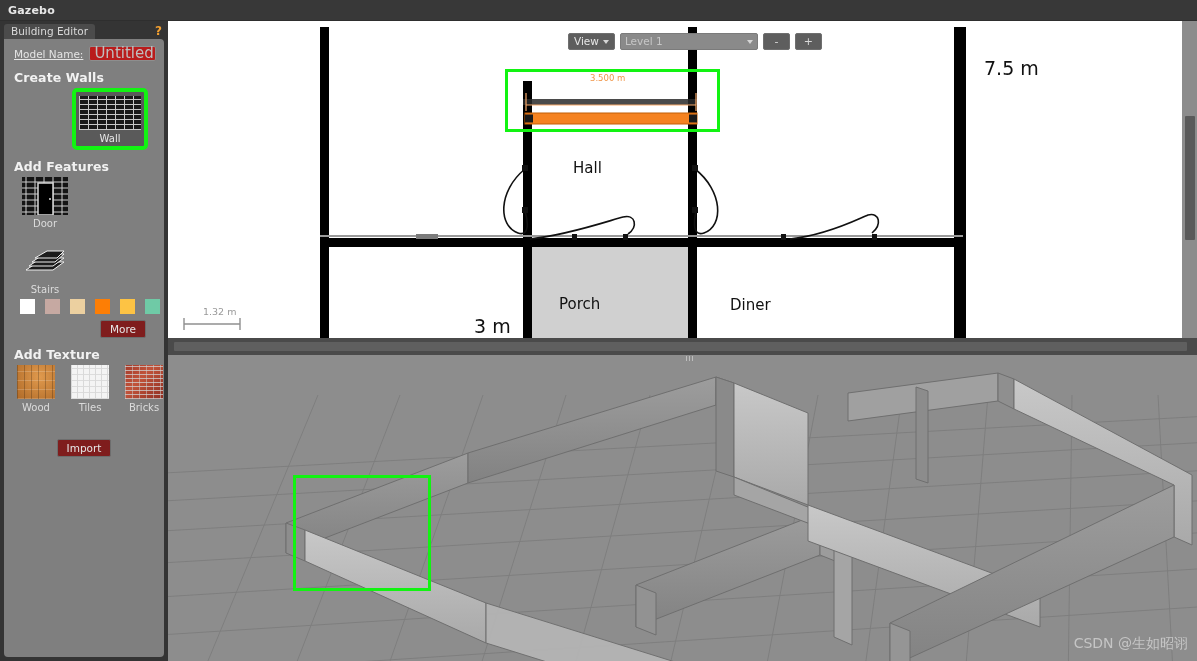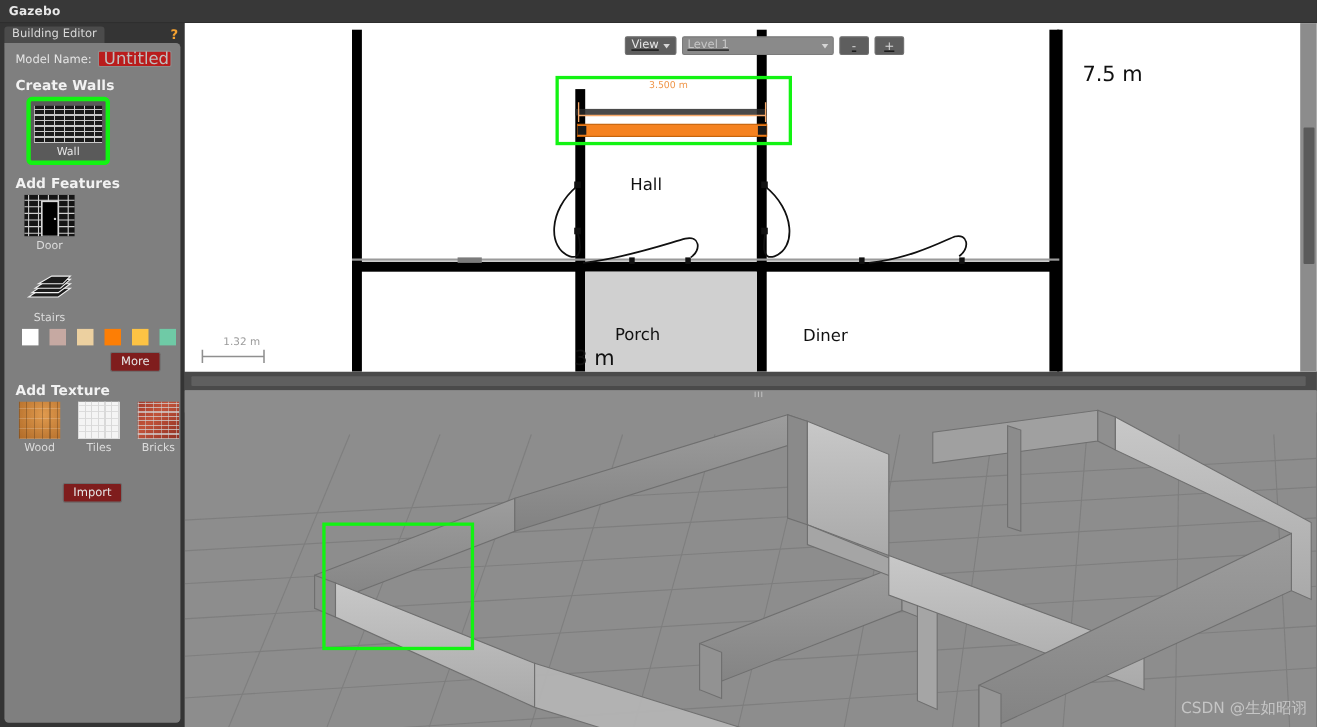--- a/index.html
+++ b/index.html
@@ -49,21 +49,21 @@
     border-top-right-radius: 4px;
     border-bottom-right-radius: 4px;
     border-bottom-left-radius: 4px;
     overflow: hidden;
   }
 
   .modelname-row {
     display: flex; align-items: center; gap: 6px;
     padding: 7px 8px 0 10px;
   }
-  .modelname-row .lbl { color: #e4e4e4; font-size: 10.5px; }
+  .modelname-row .lbl { color: #e4e4e4; font-size: 10.5px; text-decoration: underline; }
   .modelname-field {
     flex: 1; height: 15px; background: #b91c1c;
     border: 1px solid #8e8e8e; border-radius: 2px;
     color: #bfbfbf; font-size: 15px; line-height: 13px; padding-left: 4px;
   }
 
   .section-title {
     color: #f2f2f2; font-size: 12.5px; font-weight: bold;
     padding: 9px 0 3px 10px; letter-spacing: .1px;
   }
@@ -119,21 +119,21 @@
   
   #editor2d {
     position: absolute; left: 0; top: 0; width: 1029px; height: 317px;
     background: #ffffff; overflow: hidden;
   }
   #plan { position: absolute; left: 0; top: 0; width: 1029px; height: 317px; }
 
   
   #viewtoolbar {
     position: absolute; left: 400px; top: 12px;
-    display: flex; align-items: flex-end; gap: 5px; z-index: 9; text-decoration: underline;
+    display: flex; align-items: flex-end; gap: 5px; z-index: 9;
   }
   .tb-btn {
     background: #5e5e5e; color: #e6e6e6; font-size: 10.5px;
     border: 1px solid #6f6f6f; border-radius: 2px;
     height: 17px; line-height: 15px; padding: 0 5px;
     display: flex; align-items: center; gap: 4px; cursor: pointer;
   }
   .caret {
     width: 0; height: 0; border-left: 3.5px solid transparent;
     border-right: 3.5px solid transparent; border-top: 4px solid #d6d6d6;
@@ -220,21 +220,21 @@
     <div id="helpicon">?</div>
 
     <div id="panelbody">
 
       <div class="modelname-row">
         <span class="lbl">Model Name:</span>
         <div class="modelname-field">Untitled</div>
       </div>
 
       <div class="section-title">Create Walls</div>
-      <div class="tile-row" style="padding-left:20px;">
+      <div class="tile-row" style="padding-left:20px;margin-left:48px;">
         <div class="tile" id="wall-tile">
           <div class="thumb">
               <div class="brick"></div>
             </div>
           <div class="cap">Wall</div>
         </div>
       </div>
 
       <div class="section-title">Add Features</div>
       <div class="tile-row">
@@ -387,21 +387,21 @@
         </g>
       </svg>
 
       <div style="position:absolute;left:337px;top:48px;width:215px;height:63px;
                   border:3px solid #12f312;pointer-events:none;z-index:6;"></div>
 
       <div style="position:absolute;left:422px;top:52px;color:#f0964a;font-size:8.5px;z-index:7;">3.500 m</div>
 
       <div style="position:absolute;left:816px;top:36px;color:#111;font-size:19px;z-index:7;">7.5 m</div>
 
-      <div style="position:absolute;left:306px;top:294px;color:#111;font-size:19px;z-index:7;margin-left:48px;">3 m</div>
+      <div style="position:absolute;left:306px;top:294px;color:#111;font-size:19px;z-index:7;">3 m</div>
 
       <div style="position:absolute;left:35px;top:285px;color:#9a9a9a;font-size:9.5px;z-index:7;">1.32 m</div>
 
       <div style="position:absolute;left:405px;top:138px;color:#111;font-size:15px;z-index:7;">Hall</div>
 
       <div style="position:absolute;left:391px;top:274px;color:#111;font-size:15px;z-index:7;">Porch</div>
 
       <div style="position:absolute;left:562px;top:275px;color:#111;font-size:15px;z-index:7;">Diner</div>
 
       <div id="viewtoolbar">

